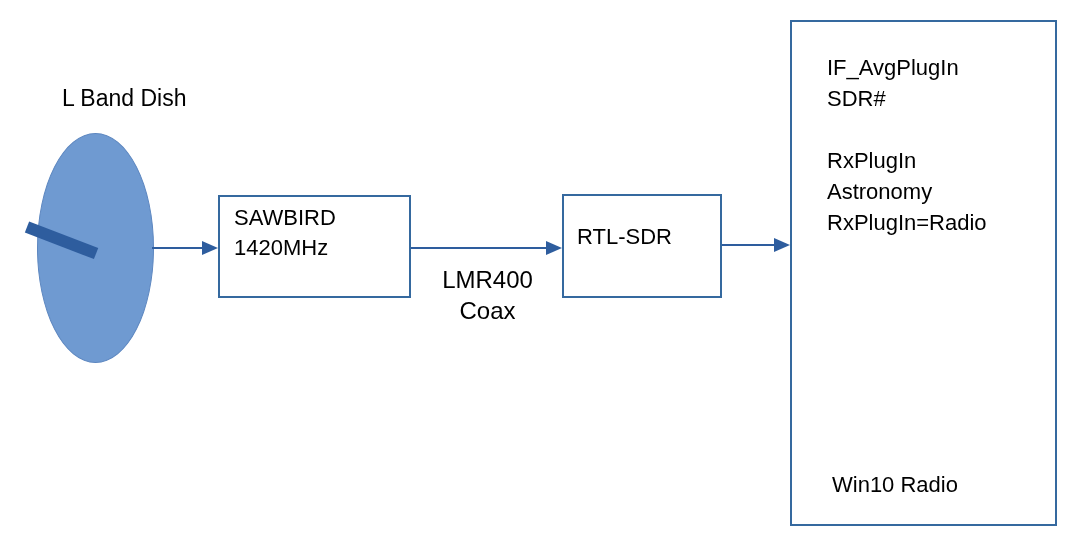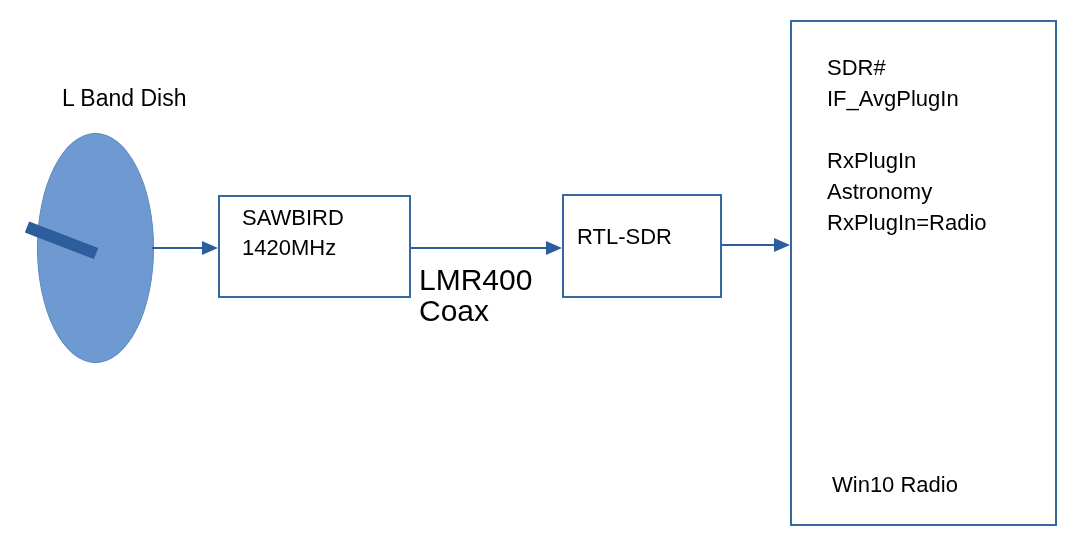--- a/index.html
+++ b/index.html
@@ -22,29 +22,29 @@
   .hline{position:absolute;height:2px;background:var(--arrow,#2e5d9e);}
   .ahead{
     position:absolute;width:0;height:0;
     border-top:7px solid transparent;border-bottom:7px solid transparent;
     border-left:16px solid var(--arrow,#2e5d9e);
   }
   .box{
     position:absolute;border:2px solid var(--box-border,#35699f);box-sizing:border-box;
     background:#ffffff;font-size:22px;line-height:30px;
   }
-  .box-lna{left:218px;top:195px;width:193px;height:103px;padding:6px 0 0 22px;}
+  .box-lna{left:218px;top:195px;width:193px;height:103px;padding:6px 0 0 14px;}
   .box-rtl{left:562px;top:194px;width:160px;height:104px;padding:26px 0 10px 13px;}
   .box-laptop{left:790px;top:20px;width:267px;height:506px;}
   .sw-block{position:absolute;left:35px;top:30px;line-height:31px;}
   .sline{min-height:31px;white-space:nowrap;}
   .laptop-label{position:absolute;left:40px;bottom:24px;line-height:30px;white-space:nowrap;}
   .cable-label{
-    position:absolute;left:419px;top:264px;width:137px;
-    font-size:30px;line-height:31px;
+    position:absolute;left:419px;top:264px;width:137px;text-align:center;
+    font-size:24px;line-height:31px;
   }
   .conn-1{left:152px;top:247px;width:52px;}
   .head-1{left:202px;top:241px;}
   .conn-2{left:411px;top:247px;width:137px;}
   .head-2{left:546px;top:241px;}
   .conn-3{left:722px;top:244px;width:54px;}
   .head-3{left:774px;top:238px;}
 </style>
 </head>
 <body>
@@ -74,22 +74,22 @@
 
   <div class="box box-rtl">
     <div class="bline">RTL-SDR</div>
   </div>
 
   <div class="hline conn-3"></div>
   <div class="ahead head-3"></div>
 
   <div class="box box-laptop">
     <div class="sw-block">
+      <div class="sline">IF_AvgPlugIn</div>
       <div class="sline">SDR#</div>
-      <div class="sline">IF_AvgPlugIn</div>
       <div class="sline"></div>
       <div class="sline">RxPlugIn</div>
       <div class="sline">Astronomy</div>
       <div class="sline">RxPlugIn=Radio</div>
     </div>
     <div class="laptop-label">Win10 Radio</div>
   </div>
 
 </div>
 

